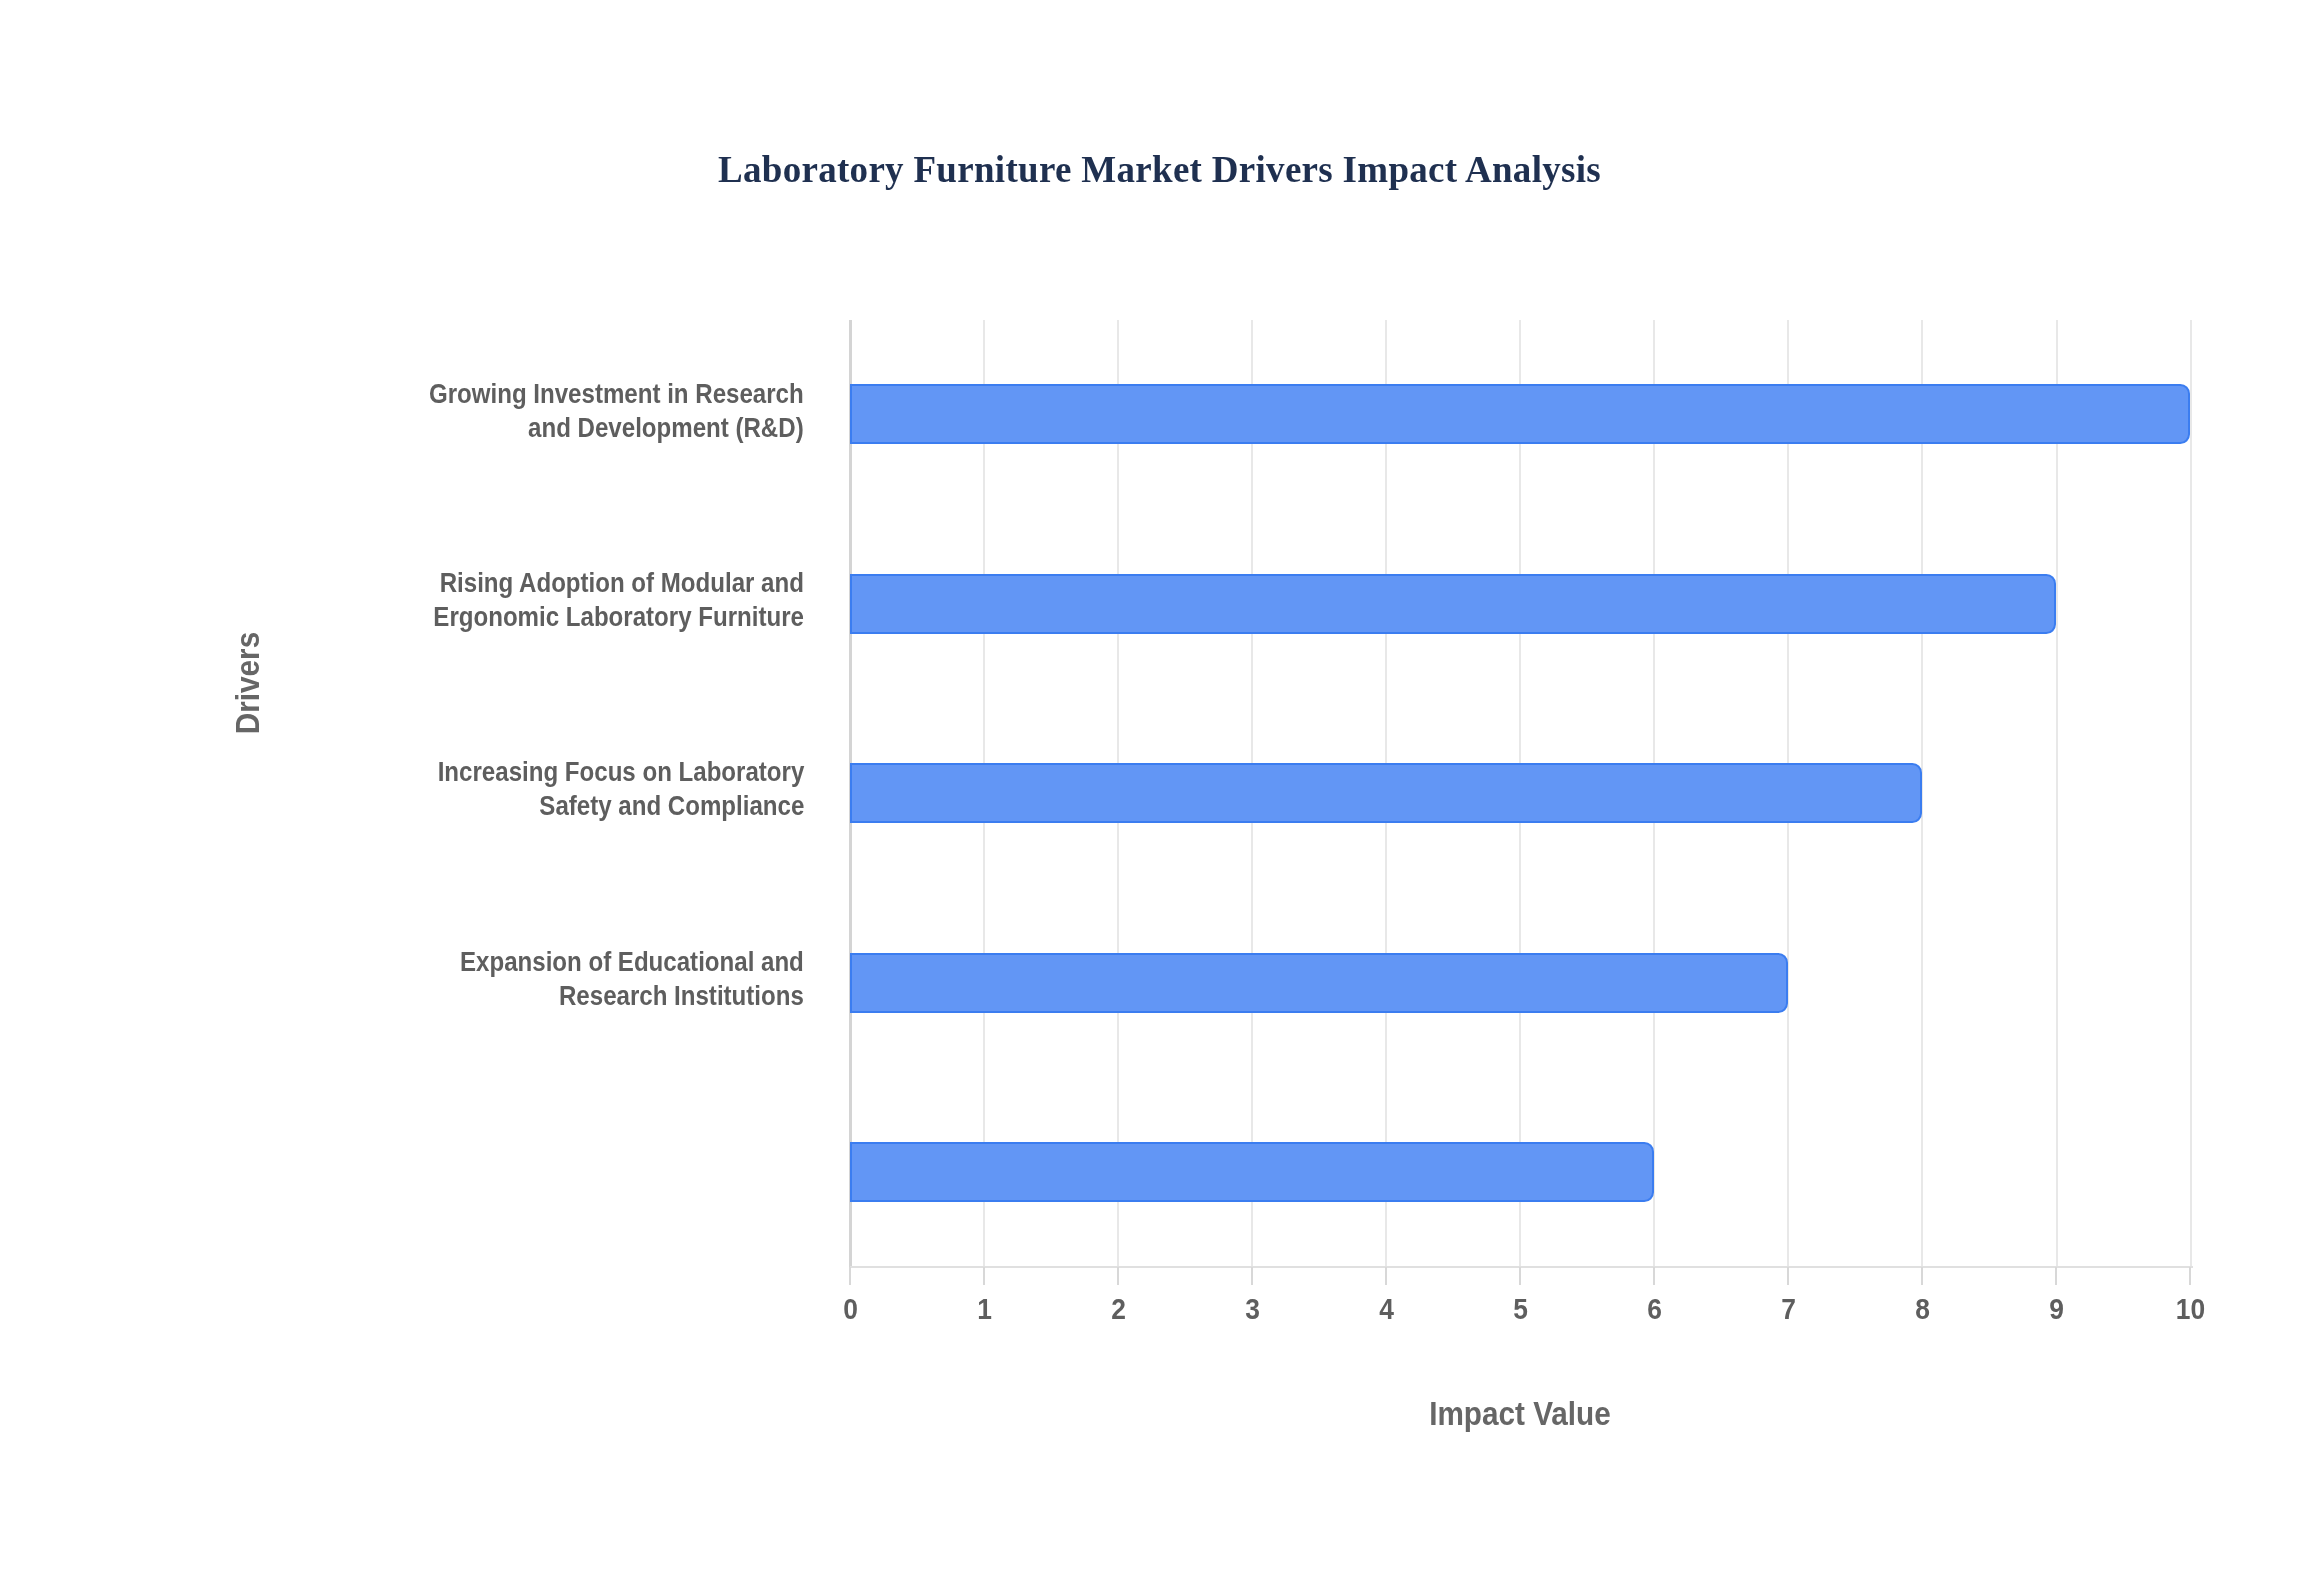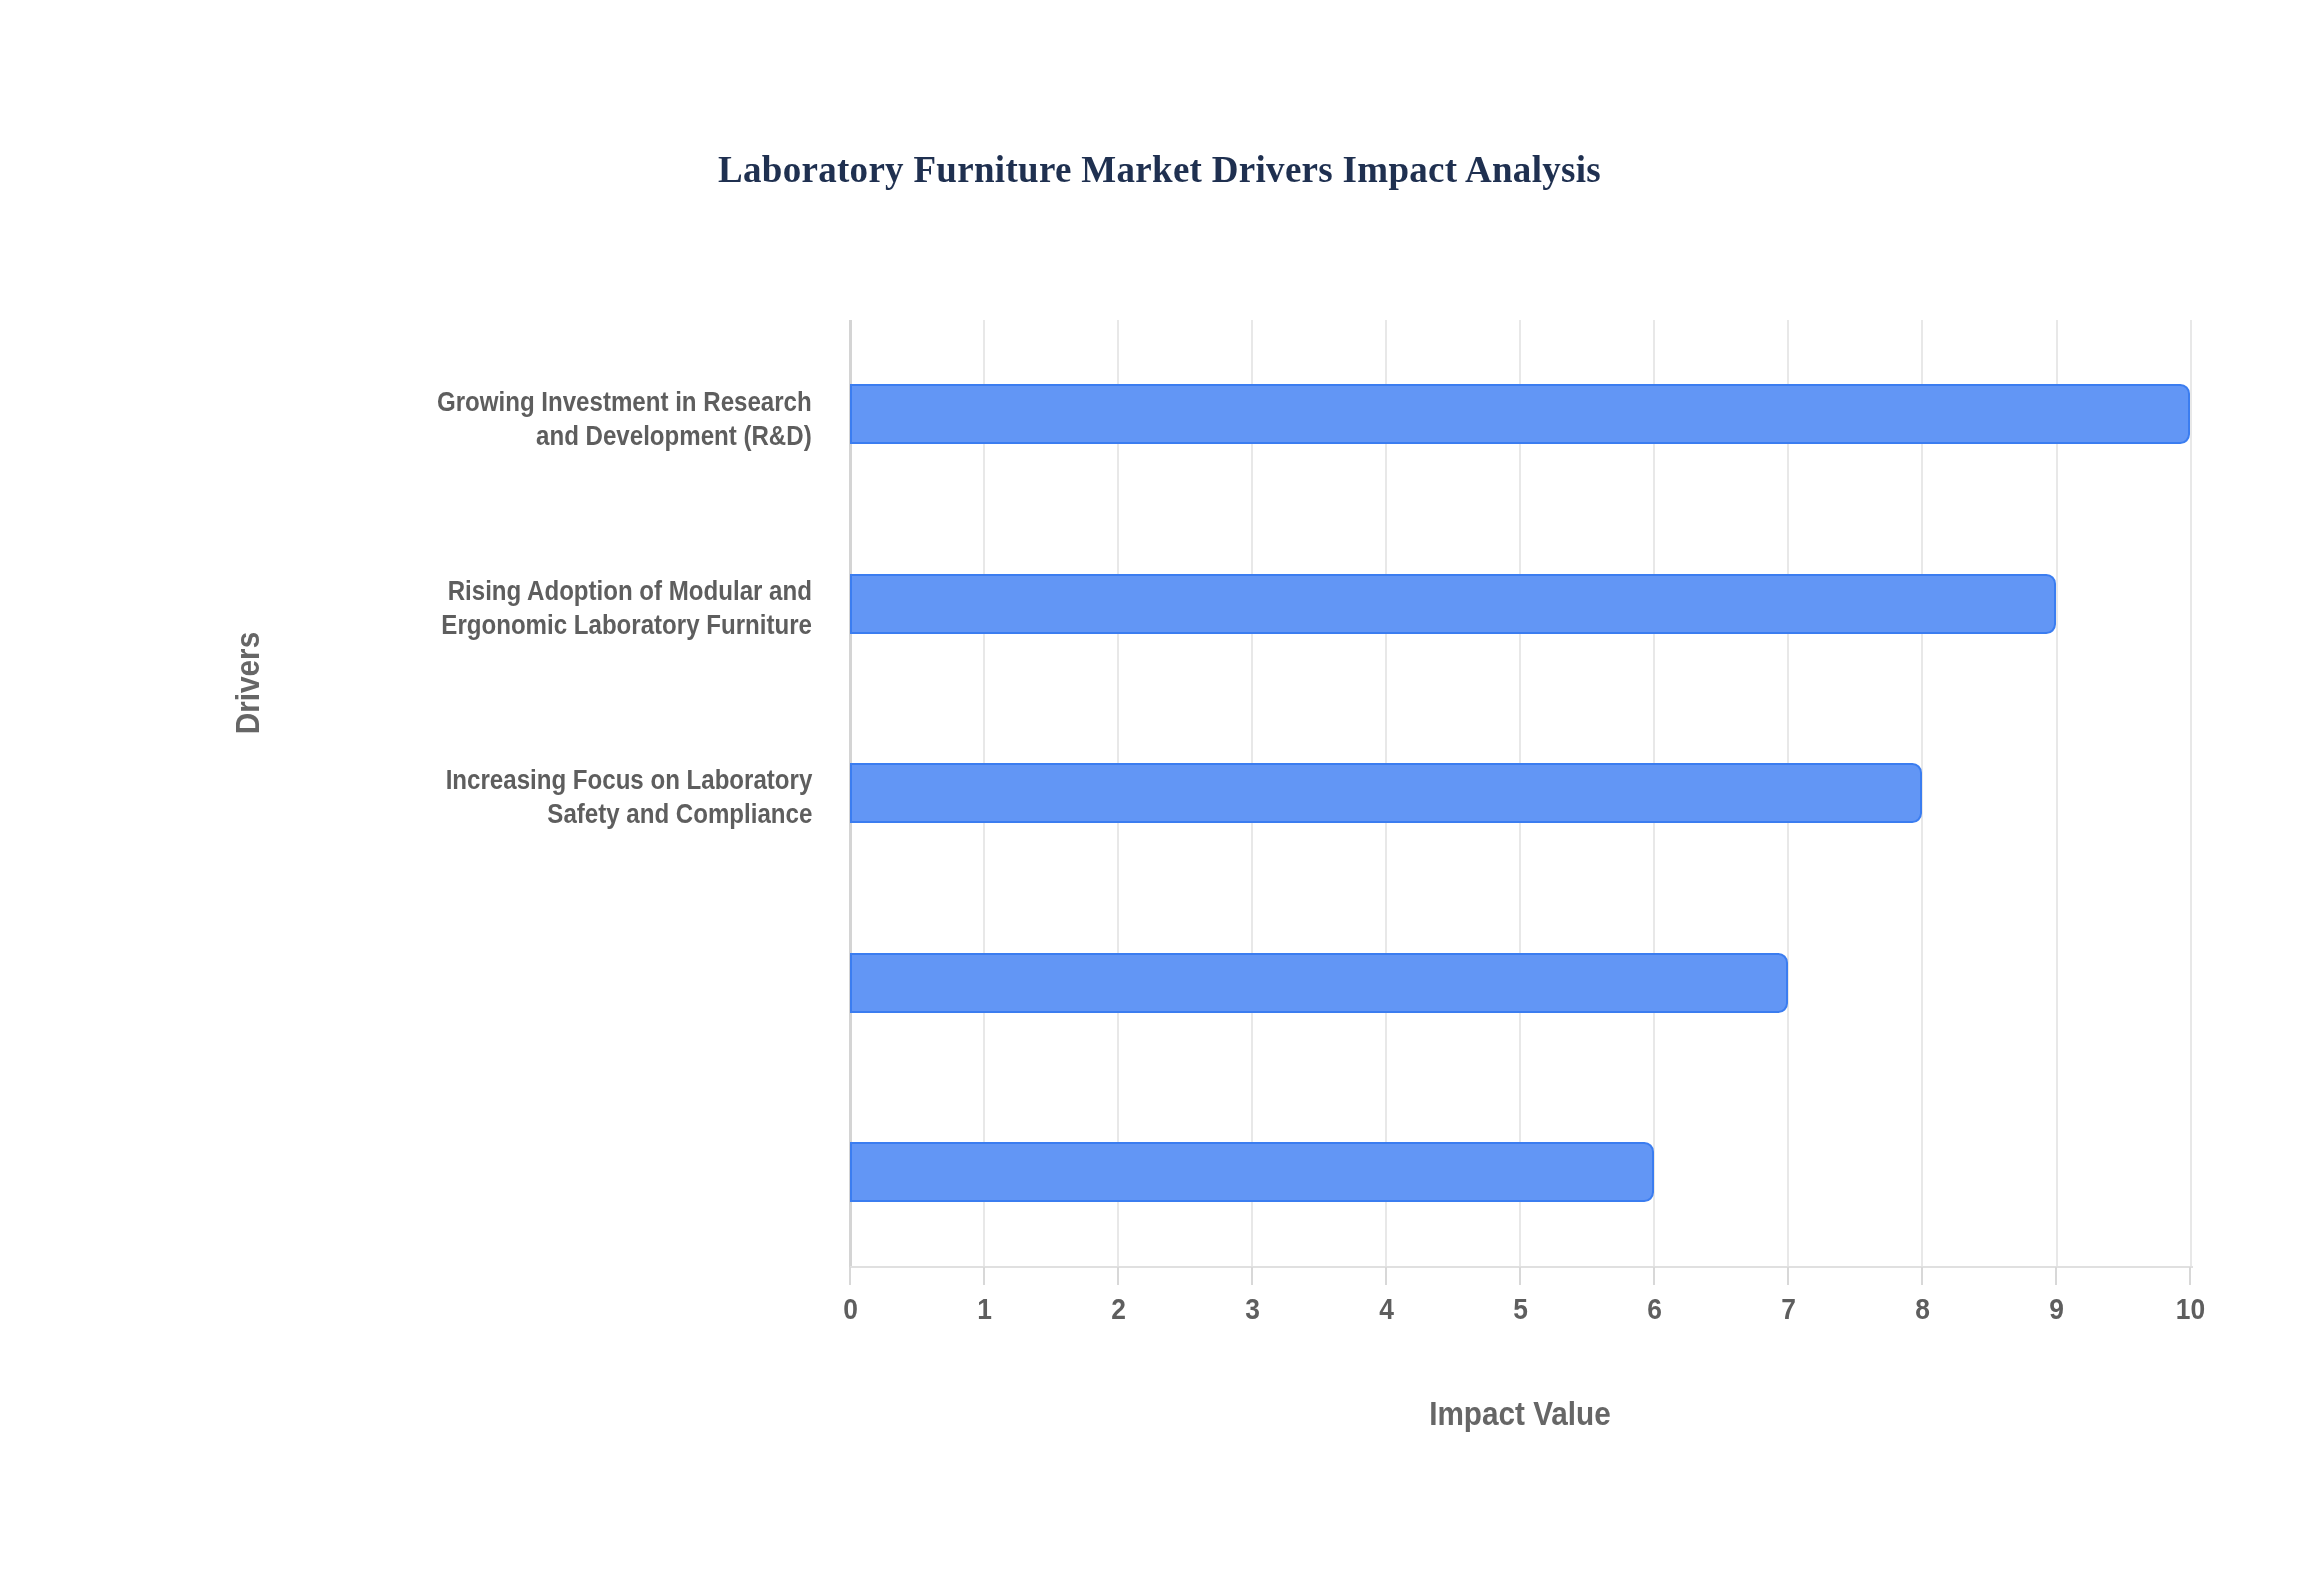--- a/index.html
+++ b/index.html
@@ -94,24 +94,24 @@
     font-weight: bold;
     font-size: 28px;
     line-height: 34px;
     color: #5e5e5e;
     transform: scaleX(0.86);
     transform-origin: right center;
     white-space: pre-line;
   }
   .cat-label-wrap {
     position: absolute;
-    left: 12px;
+    left: 4px;
     width: 821px;
     display: flex;
-    align-items: flex-start;
+    align-items: flex-end;
     justify-content: flex-end;
     padding-right: 21px;
     box-sizing: border-box;
   }
 
   
   .xtick {
     position: absolute;
     top: 1292px;
     width: 85px;
@@ -212,14 +212,18 @@
 and Development (R&amp;D)</div>
     </div>
     <div class="cat-label-wrap" style="top: 763px; height: 60px;">
       <div class="cat-label" style="position: static; right: auto; color: rgb(94, 94, 94);">Increasing Focus on Laboratory
 Safety and Compliance</div>
     </div>
     <div class="cat-label-wrap" style="top: 574px; height: 60px;">
       <div class="cat-label" style="position: static; right: auto; color: rgb(94, 94, 94);">Rising Adoption of Modular and
 Ergonomic Laboratory Furniture</div>
     </div>
+    <div class="cat-label-wrap" style="top: 953px; height: 60px;">
+      <div class="cat-label" style="position: static; right: auto; color: rgb(94, 94, 94);">Expansion of Educational and
+Research Institutions</div>
+    </div>
   </div>
 
 
 </body></html>

